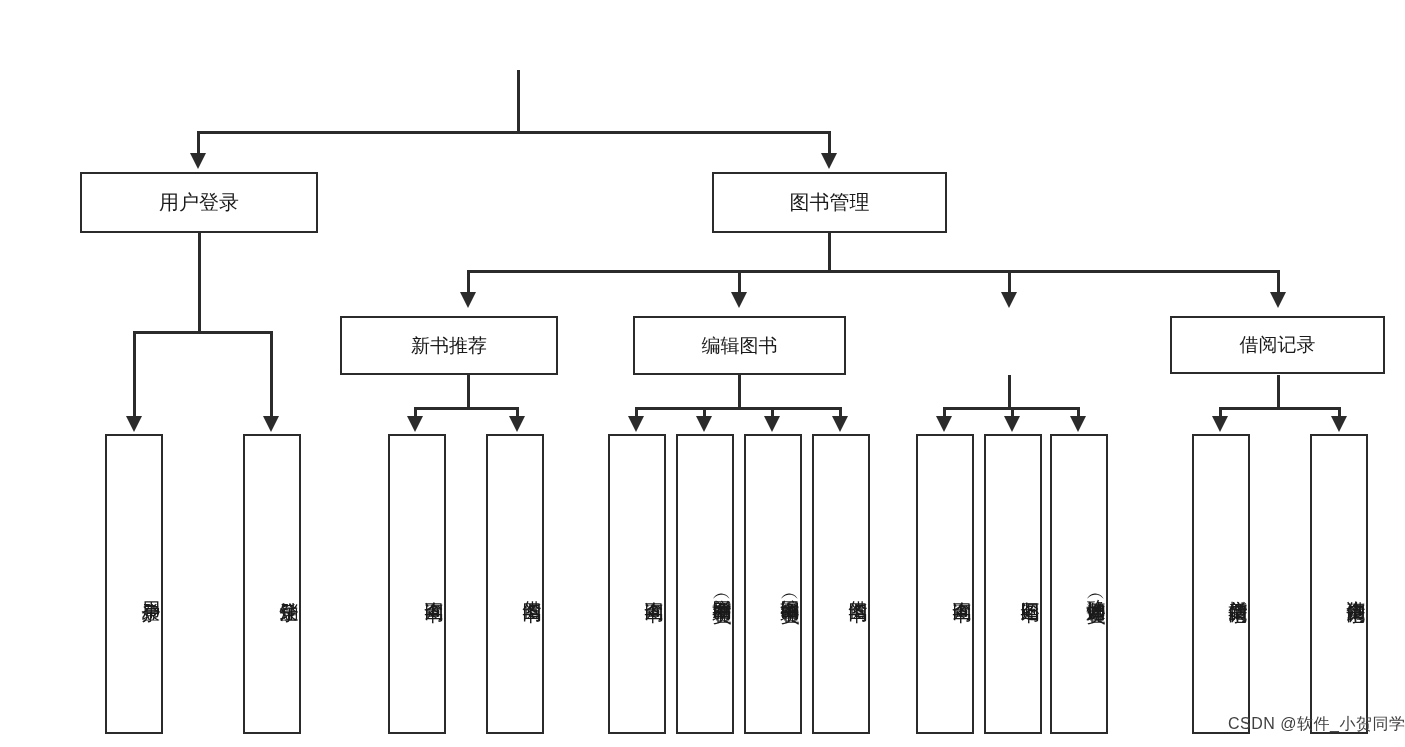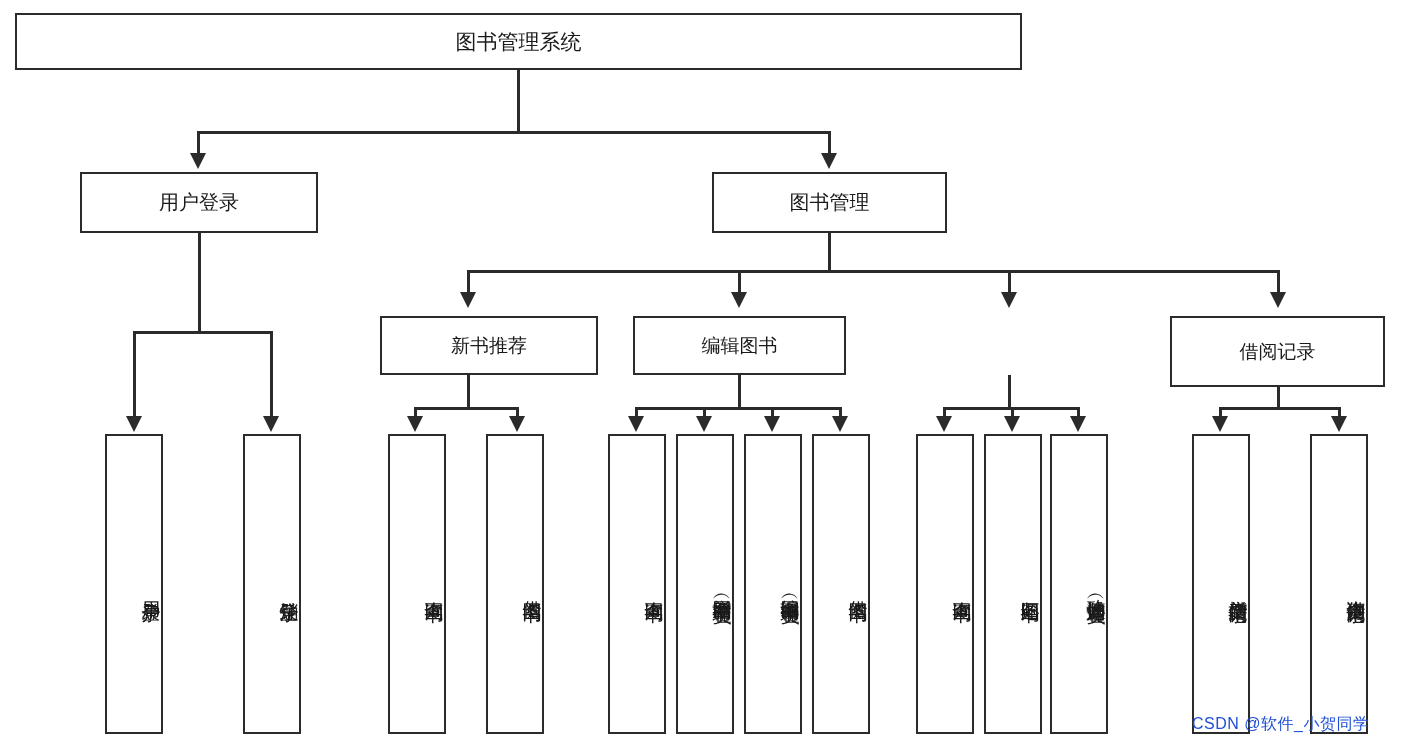--- a/index.html
+++ b/index.html
@@ -61,24 +61,25 @@
   .arrow {
     position: absolute;
     width: 0;
     height: 0;
     border-left: 8px solid transparent;
     border-right: 8px solid transparent;
     border-top: 16px solid #2b2b2b;
   }
   .watermark {
     position: absolute;
-    color: #1d4ed8;
+    color: #404040;
     font-size: 16px;
     white-space: nowrap;
     letter-spacing: 0.5px;
+    padding-left: 36px;
   }
 </style>
 </head>
 <body>
 
 <div id="canvas">
 
   <div class="edge v" style="left:517px; top:70px; height:63px;"></div>
   <div class="edge h" style="left:197px; top:131px; width:634px;"></div>
   <div class="edge v" style="left:197px; top:131px; height:22px;"></div>
@@ -131,42 +132,39 @@
   <div class="arrow" style="left:1004px; top:416px;"></div>
   <div class="arrow" style="left:1070px; top:416px;"></div>
 
   <div class="edge v" style="left:1277px; top:375px; height:34px;"></div>
   <div class="edge h" style="left:1219px; top:407px; width:122px;"></div>
   <div class="edge v" style="left:1219px; top:407px; height:11px;"></div>
   <div class="edge v" style="left:1338px; top:407px; height:11px;"></div>
   <div class="arrow" style="left:1212px; top:416px;"></div>
   <div class="arrow" style="left:1331px; top:416px;"></div>
 
-  <div class="node root" style="left:15px; top:13px; width:1007px; height:57px;">
-    <span>图书管理系统</span>
-  </div>
 
   <div class="node level2" style="left:80px; top:172px; width:238px; height:61px;">
     <span>用户登录</span>
   </div>
 
   <div class="node level2" style="left:712px; top:172px; width:235px; height:61px;align-items:center;">
     <span>图书管理</span>
   </div>
 
-  <div class="node level3" style="left:380px; top:316px; width:218px; height:59px;">
+  <div class="node level3" style="left:340px; top:316px; width:218px; height:59px;">
     <span>新书推荐</span>
   </div>
 
   <div class="node level3" style="left:633px; top:316px; width:213px; height:59px;">
     <span>编辑图书</span>
   </div>
 
 
-  <div class="node level3" style="left:1170px; top:316px; width:215px; height:71px;">
+  <div class="node level3" style="left:1170px; top:316px; width:215px; height:58px;">
     <span>借阅记录</span>
   </div>
 
   <div class="node leaf" style="left:105px; top:434px; width:58px; height:300px;">
     <span class="vtext">用户登录</span>
   </div>
 
   <div class="node leaf" style="left:243px; top:434px; width:58px; height:300px;">
     <span class="vtext">注销登录</span>
   </div>

